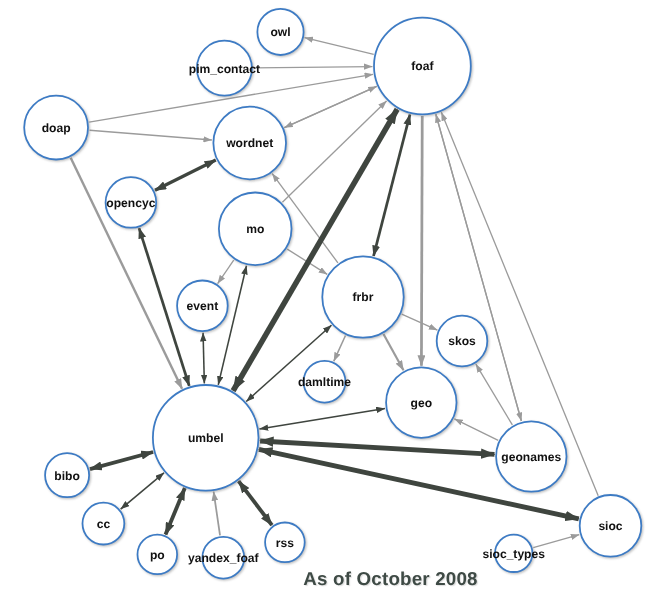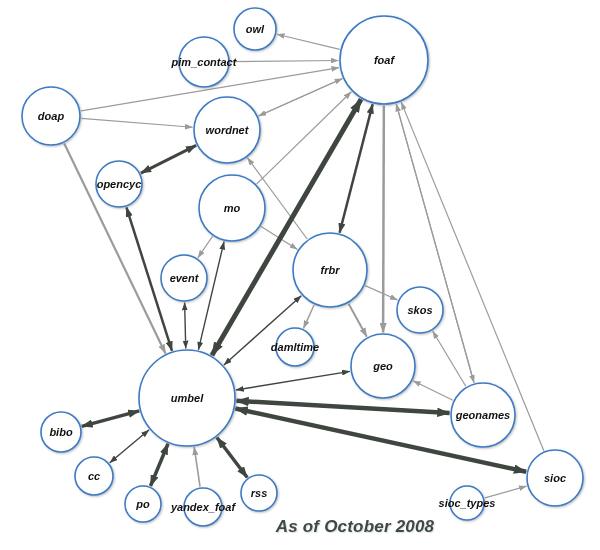--- a/index.html
+++ b/index.html
@@ -9,21 +9,20 @@
     width: 600px;
     height: 550px;
     overflow: hidden;
     font-family: "Liberation Sans", sans-serif;
   }
   #stage {
     position: relative;
     width: 600px;
     height: 550px;
     background: #ffffff;
-    font-style: italic;
   }
   svg { display: block; }
   .node-circle {
     filter: drop-shadow(1.5px 1.8px 1.2px rgba(110,110,110,0.45));
   }
   .node-label {
     font-family: "Liberation Sans", sans-serif;
     font-weight: bold;
     font-size: 11px;
     pointer-events: none;

